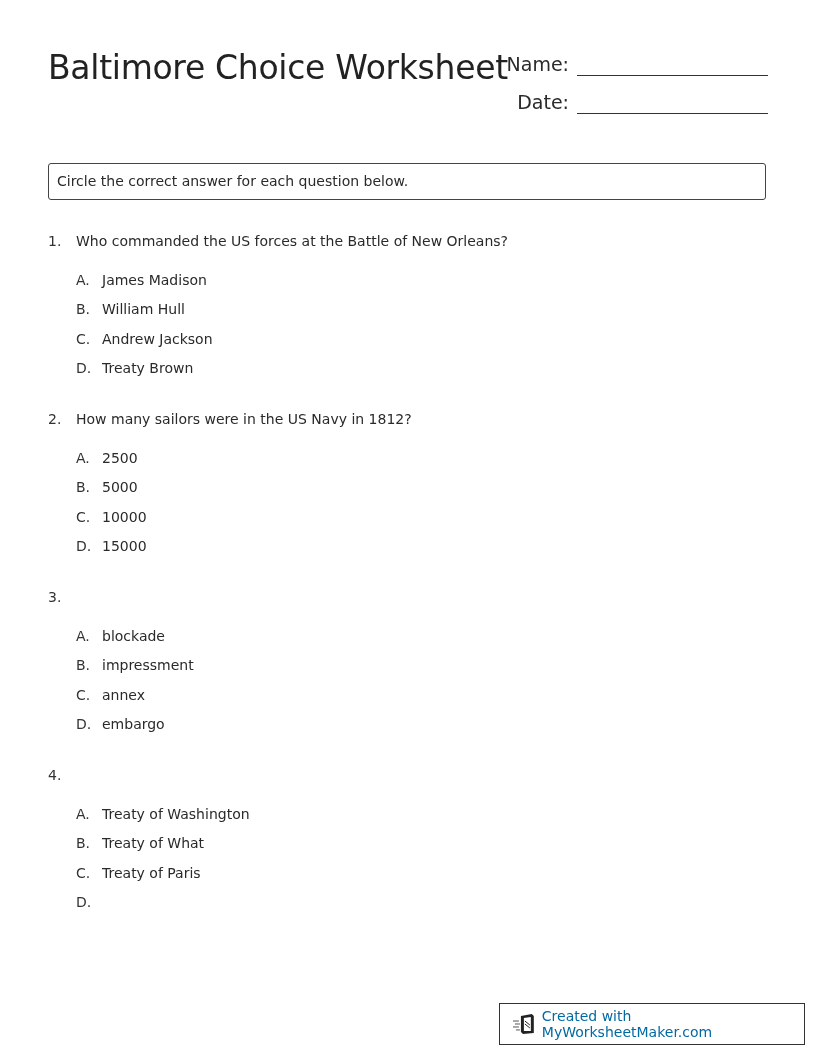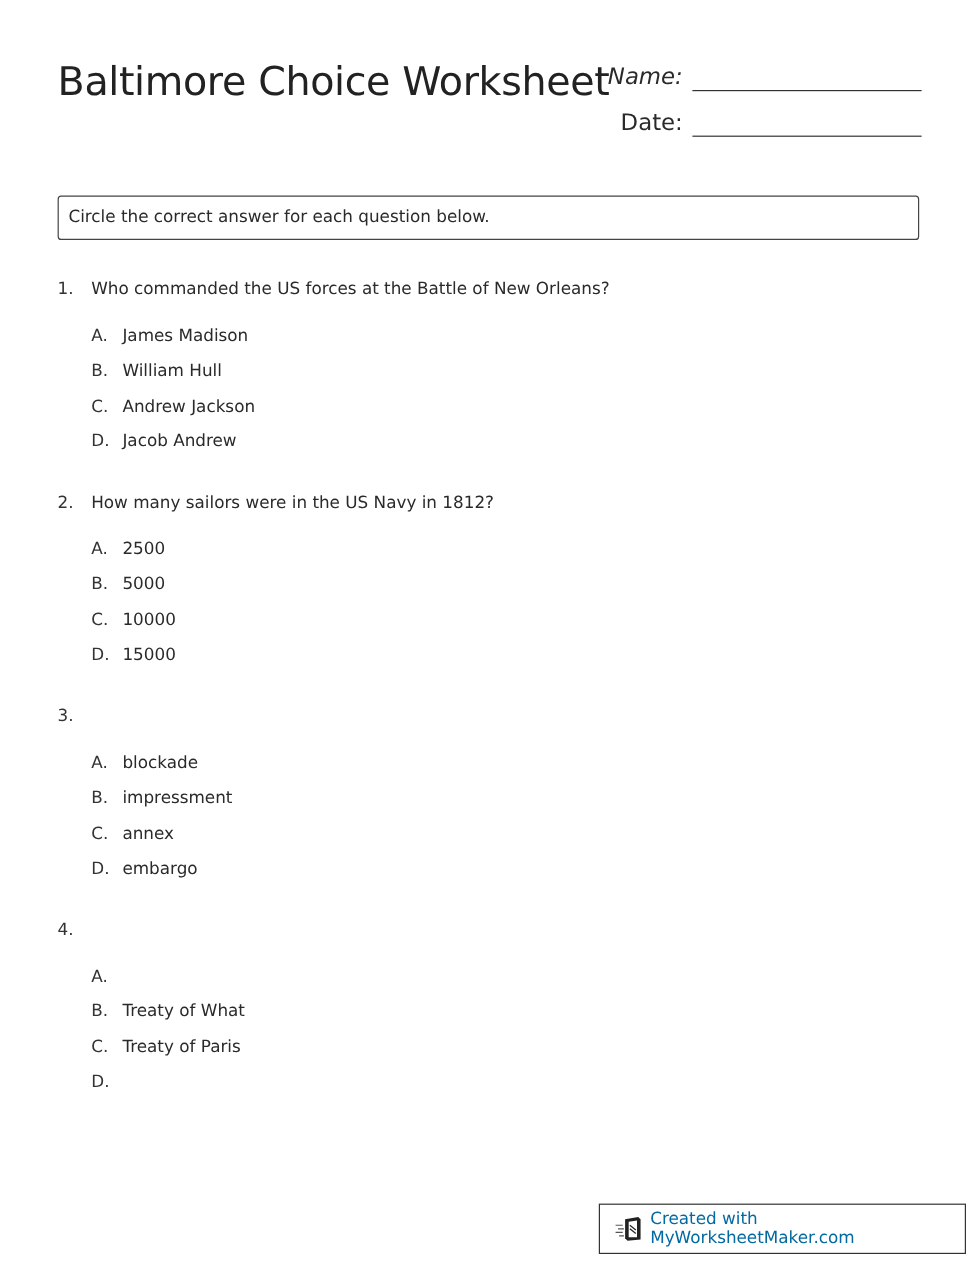--- a/index.html
+++ b/index.html
@@ -8,21 +8,21 @@
     font-family: "DejaVu Sans", "Liberation Sans", sans-serif; color: #2a2a2a;
   }
   .title {
     position: absolute; left: 48px; top: 46px;
     font-size: 33px; font-weight: normal; color: #222; letter-spacing: -0.3px;
     margin: 0; line-height: 44px;
   }
   .field { position: absolute; right: 48px; display: flex; align-items: flex-end; }
   .field-label { font-size: 19px; color: #2a2a2a; text-align: right; width: 80px; margin-right: 8px; line-height: 24px; }
   .field-line { width: 191px; border-bottom: 1.5px solid #333; height: 22px; }
-  .field-name { top: 52px; font-style: italic; }
+  .field-name { top: 52px; }
   .field-date { top: 90px; }
   .instructions {
     position: absolute; left: 48px; top: 163px; width: 718px; height: 37px;
     border: 1.3px solid #444; border-radius: 3px; box-sizing: border-box;
     font-size: 14px; color: #2a2a2a; padding-left: 8px; line-height: 35px;
   }
   .question { position: absolute; left: 48px; width: 720px; }
   .q-line { font-size: 14px; line-height: 20px; display: flex; }
   .q-num { width: 28px; color: #333; }
   .options { margin-top: 19px; padding-left: 28px; }
@@ -65,21 +65,21 @@
     <div class="option">
         <span class="opt-letter">B.</span>
         <span>William Hull</span>
       </div>
     <div class="option">
         <span class="opt-letter">C.</span>
         <span>Andrew Jackson</span>
       </div>
     <div class="option">
         <span class="opt-letter">D.</span>
-        <span>Jacob Andrew</span>
+        <span>Treaty Brown</span>
       </div>
   </div>
 </div>
 
 <div class="question q2">
   <div class="q-line">
     <span class="q-num">2.</span>
     <span>How many sailors were in the US Navy in 1812?</span>
   </div>
   <div class="options">
@@ -126,20 +126,21 @@
   </div>
 </div>
 
 <div class="question q4">
   <div class="q-line">
     <span class="q-num">4.</span>
   </div>
   <div class="options">
     <div class="option">
         <span class="opt-letter">A.</span>
+        <span>Treaty of Washington</span>
       </div>
     <div class="option">
         <span class="opt-letter">B.</span>
         <span>Treaty of What</span>
       </div>
     <div class="option">
         <span class="opt-letter">C.</span>
         <span>Treaty of Paris</span>
       </div>
     <div class="option">

